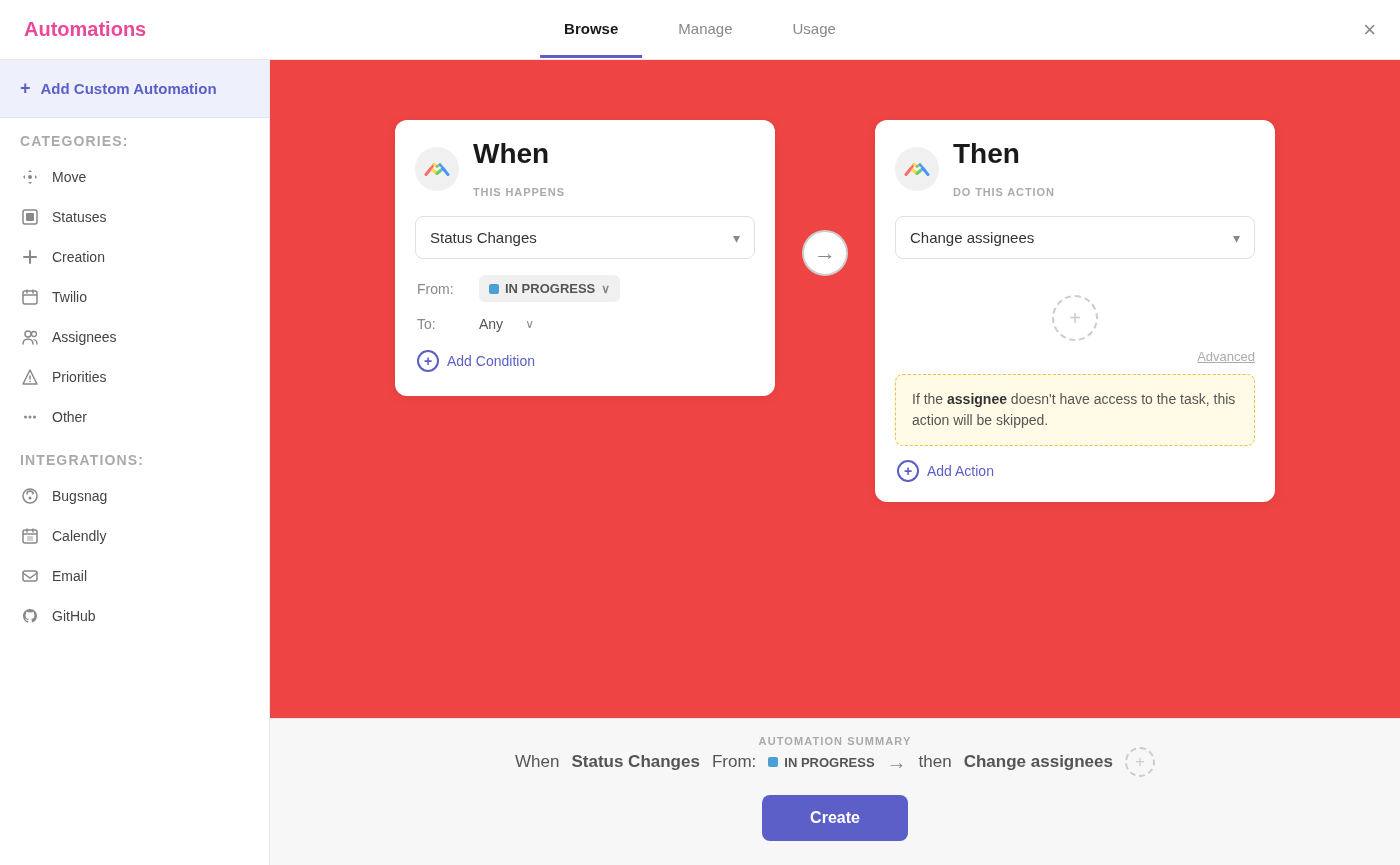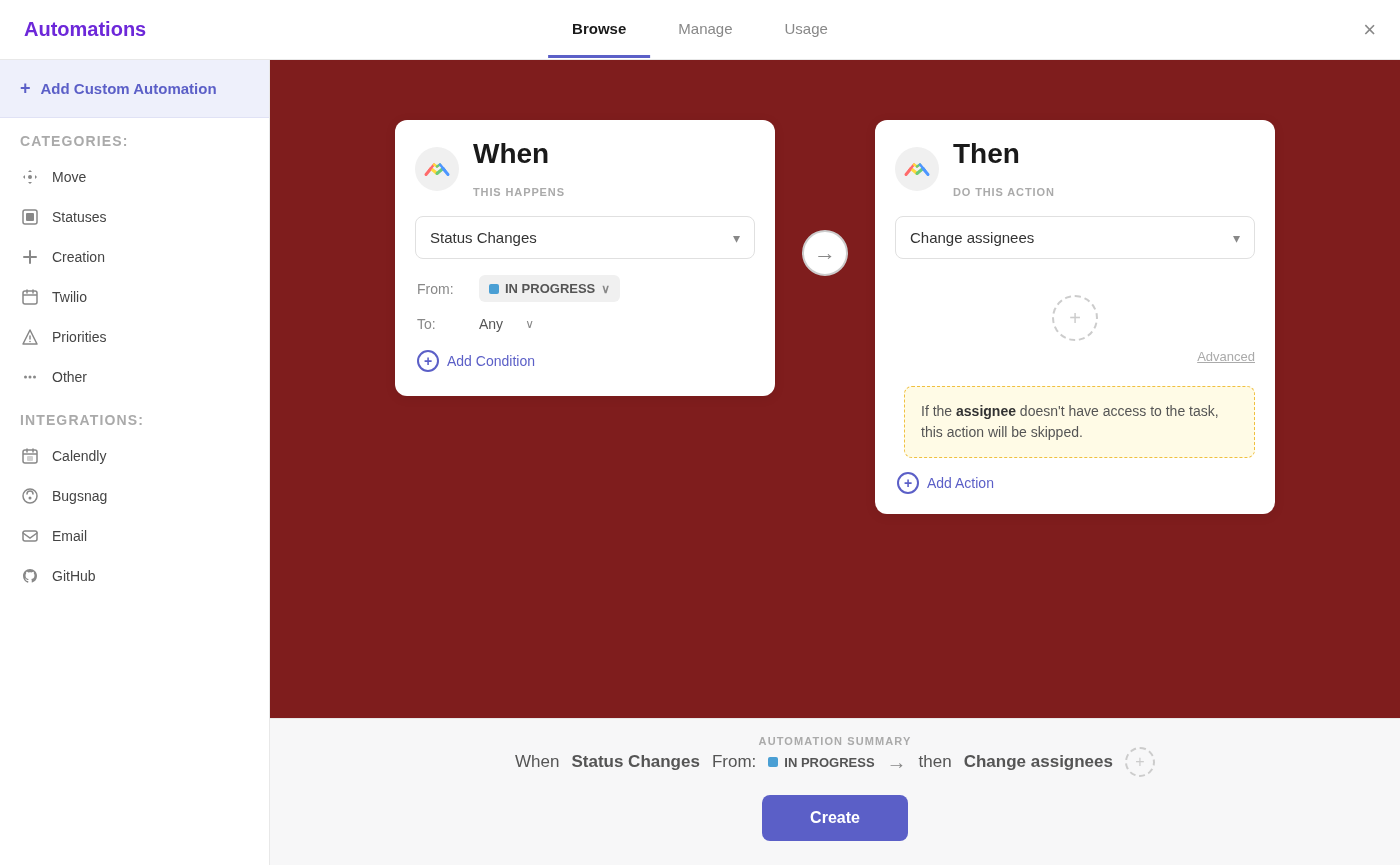--- a/index.html
+++ b/index.html
@@ -4,22 +4,22 @@
   <style>
     * { box-sizing: border-box; margin: 0; padding: 0; }
     body { font-family: -apple-system, BlinkMacSystemFont, 'Segoe UI', sans-serif; background: #fff; color: #333; width: 1400px; height: 865px; overflow: hidden; }
 
     
     .header {
       display: flex; align-items: center; padding: 0 24px;
       height: 60px; border-bottom: 1px solid #e8e8e8;
       position: relative;
     }
-    .header-title { font-size: 20px; font-weight: 700; color: #6d28d9; flex-shrink: 0; }
-    .header-tabs { display: flex; align-items: center; gap: 4px; position: absolute; left: 50%; transform: translateX(-50%); }
+    .header-title { font-size: 20px; font-weight: 700; color: #ec4899; flex-shrink: 0; }
+    .header-tabs { display: flex; align-items: center; gap: 12px; position: absolute; left: 50%; transform: translateX(-50%); }
     .header-tab {
       padding: 18px 24px; font-size: 15px; cursor: pointer;
       color: #888; position: relative; border-bottom: 2px solid transparent;
     }
     .header-tab.active { color: #1a1a1a; font-weight: 600; border-bottom: 3px solid #5b5fc7; }
     .header-close { margin-left: auto; cursor: pointer; font-size: 22px; color: #888; }
 
     
     .layout { display: flex; height: calc(865px - 60px); }
 
@@ -41,21 +41,21 @@
       text-transform: uppercase;
     }
     .sidebar-item {
       display: flex; align-items: center; gap: 12px;
       padding: 10px 20px; cursor: pointer; font-size: 14px; color: #444;
       border-radius: 0;
     }
     .sidebar-icon { width: 20px; height: 20px; display: flex; align-items: center; justify-content: center; flex-shrink: 0; }
 
     
-    .main { flex: 1; display: flex; flex-direction: column; background: #7f1d1d; position: relative; overflow: hidden; }
+    .main { flex: 1; display: flex; flex-direction: column; background: #ef4444; position: relative; overflow: hidden; }
 
     
     .builder-area {
       flex: 1; display: flex; align-items: flex-start; justify-content: center;
       padding: 60px 80px 20px; gap: 0; position: relative;
     }
 
     
     .trigger-card, .action-card {
       background: white; border-radius: 12px;
@@ -124,25 +124,25 @@
     }
     .assignee-placeholder {
       display: flex; align-items: center; justify-content: center;
       padding: 20px 0 8px;
     }
     .assignee-circle {
       width: 46px; height: 46px; border-radius: 50%;
       border: 2px dashed #ccc; display: flex; align-items: center; justify-content: center;
       color: #ccc; font-size: 20px;
     }
-    .advanced-link { text-align: right; font-size: 13px; color: #aaa; text-decoration: underline; cursor: pointer; margin-bottom: 22px; }
+    .advanced-link { text-align: right; font-size: 13px; color: #aaa; text-decoration: underline; cursor: pointer; margin-bottom: 10px; }
 
     .warning-box {
       background: #fffbe6; border: 1.5px dashed #f0c040;
-      border-radius: 8px; padding: 14px 16px; font-size: 14px; color: #555; line-height: 1.5; margin-left: 9px;
+      border-radius: 8px; padding: 14px 16px; font-size: 14px; color: #555; line-height: 1.5;
     }
     .warning-box strong { font-weight: 700; color: #333; }
 
     
     .add-action-row {
       display: flex; align-items: center; gap: 8px;
       color: #5b5fc7; font-size: 14px; cursor: pointer; padding: 14px 2px 0;
     }
 
     
@@ -242,20 +242,31 @@
         <svg width="18" height="18" viewBox="0 0 18 18" fill="none">
           <rect x="2" y="3" width="14" height="13" rx="2" stroke="#888" stroke-width="1.5" fill="none"></rect>
           <line x1="6" y1="2" x2="6" y2="5" stroke="#888" stroke-width="1.5" stroke-linecap="round"></line>
           <line x1="12" y1="2" x2="12" y2="5" stroke="#888" stroke-width="1.5" stroke-linecap="round"></line>
           <line x1="2" y1="7" x2="16" y2="7" stroke="#888" stroke-width="1.5"></line>
         </svg>
       </span>
       <span>Twilio</span>
     </div>
 
+    <div class="sidebar-item">
+      <span class="sidebar-icon">
+        <svg width="18" height="18" viewBox="0 0 18 18" fill="none">
+          <circle cx="7" cy="6" r="3" stroke="#888" stroke-width="1.5" fill="none"></circle>
+          <path d="M2 16c0-3 2.2-5 5-5s5 2 5 5" stroke="#888" stroke-width="1.5" fill="none" stroke-linecap="round"></path>
+          <circle cx="13" cy="6" r="2.5" stroke="#888" stroke-width="1.3" fill="none"></circle>
+          <path d="M16 16c0-2.2-1.3-4-3-4.5" stroke="#888" stroke-width="1.3" fill="none" stroke-linecap="round"></path>
+        </svg>
+      </span>
+      <span>Assignees</span>
+    </div>
 
     <div class="sidebar-item">
       <span class="sidebar-icon">
         <svg width="18" height="18" viewBox="0 0 18 18" fill="none">
           <polygon points="9,2 16,16 2,16" stroke="#888" stroke-width="1.5" fill="none" stroke-linejoin="round"></polygon>
           <line x1="9" y1="8" x2="9" y2="11" stroke="#888" stroke-width="1.5" stroke-linecap="round"></line>
           <circle cx="9" cy="13.5" r="0.8" fill="#888"></circle>
         </svg>
       </span>
       <span>Priorities</span>
@@ -266,43 +277,43 @@
         <svg width="18" height="18" viewBox="0 0 18 18" fill="none">
           <circle cx="4.5" cy="9" r="1.5" fill="#888"></circle>
           <circle cx="9" cy="9" r="1.5" fill="#888"></circle>
           <circle cx="13.5" cy="9" r="1.5" fill="#888"></circle>
         </svg>
       </span>
       <span>Other</span>
     </div>
 
     <div class="sidebar-section-label">INTEGRATIONS:</div>
+
+    <div class="sidebar-item">
+      <span class="sidebar-icon">
+        <svg width="18" height="18" viewBox="0 0 18 18" fill="none">
+          <circle cx="9" cy="9" r="7" stroke="#888" stroke-width="1.5" fill="none"></circle>
+          <path d="M6 7c0-1.7 1.3-3 3-3s3 1.3 3 3" stroke="#888" stroke-width="1.5" fill="none" stroke-linecap="round"></path>
+          <circle cx="9" cy="11" r="1.5" fill="#888"></circle>
+        </svg>
+      </span>
+      <span>Bugsnag</span>
+    </div>
 
     <div class="sidebar-item">
       <span class="sidebar-icon">
         <svg width="18" height="18" viewBox="0 0 18 18" fill="none">
           <rect x="2" y="3" width="14" height="13" rx="2" stroke="#888" stroke-width="1.5" fill="none"></rect>
           <line x1="6" y1="2" x2="6" y2="5" stroke="#888" stroke-width="1.5" stroke-linecap="round"></line>
           <line x1="12" y1="2" x2="12" y2="5" stroke="#888" stroke-width="1.5" stroke-linecap="round"></line>
           <line x1="2" y1="7" x2="16" y2="7" stroke="#888" stroke-width="1.5"></line>
           <rect x="6" y="9" width="6" height="5" rx="1" fill="#888" opacity="0.4"></rect>
         </svg>
       </span>
       <span>Calendly</span>
-    </div>
-
-    <div class="sidebar-item">
-      <span class="sidebar-icon">
-        <svg width="18" height="18" viewBox="0 0 18 18" fill="none">
-          <circle cx="9" cy="9" r="7" stroke="#888" stroke-width="1.5" fill="none"></circle>
-          <path d="M6 7c0-1.7 1.3-3 3-3s3 1.3 3 3" stroke="#888" stroke-width="1.5" fill="none" stroke-linecap="round"></path>
-          <circle cx="9" cy="11" r="1.5" fill="#888"></circle>
-        </svg>
-      </span>
-      <span>Bugsnag</span>
     </div>
 
     <div class="sidebar-item">
       <span class="sidebar-icon">
         <svg width="18" height="18" viewBox="0 0 18 18" fill="none">
           <rect x="2" y="4" width="14" height="10" rx="2" stroke="#888" stroke-width="1.5" fill="none"></rect>
           <path d="M2 6l7 5 7-5" stroke="#888" stroke-width="1.5" fill="none" stroke-linecap="round"></path>
         </svg>
       </span>
       <span>Email</span>

